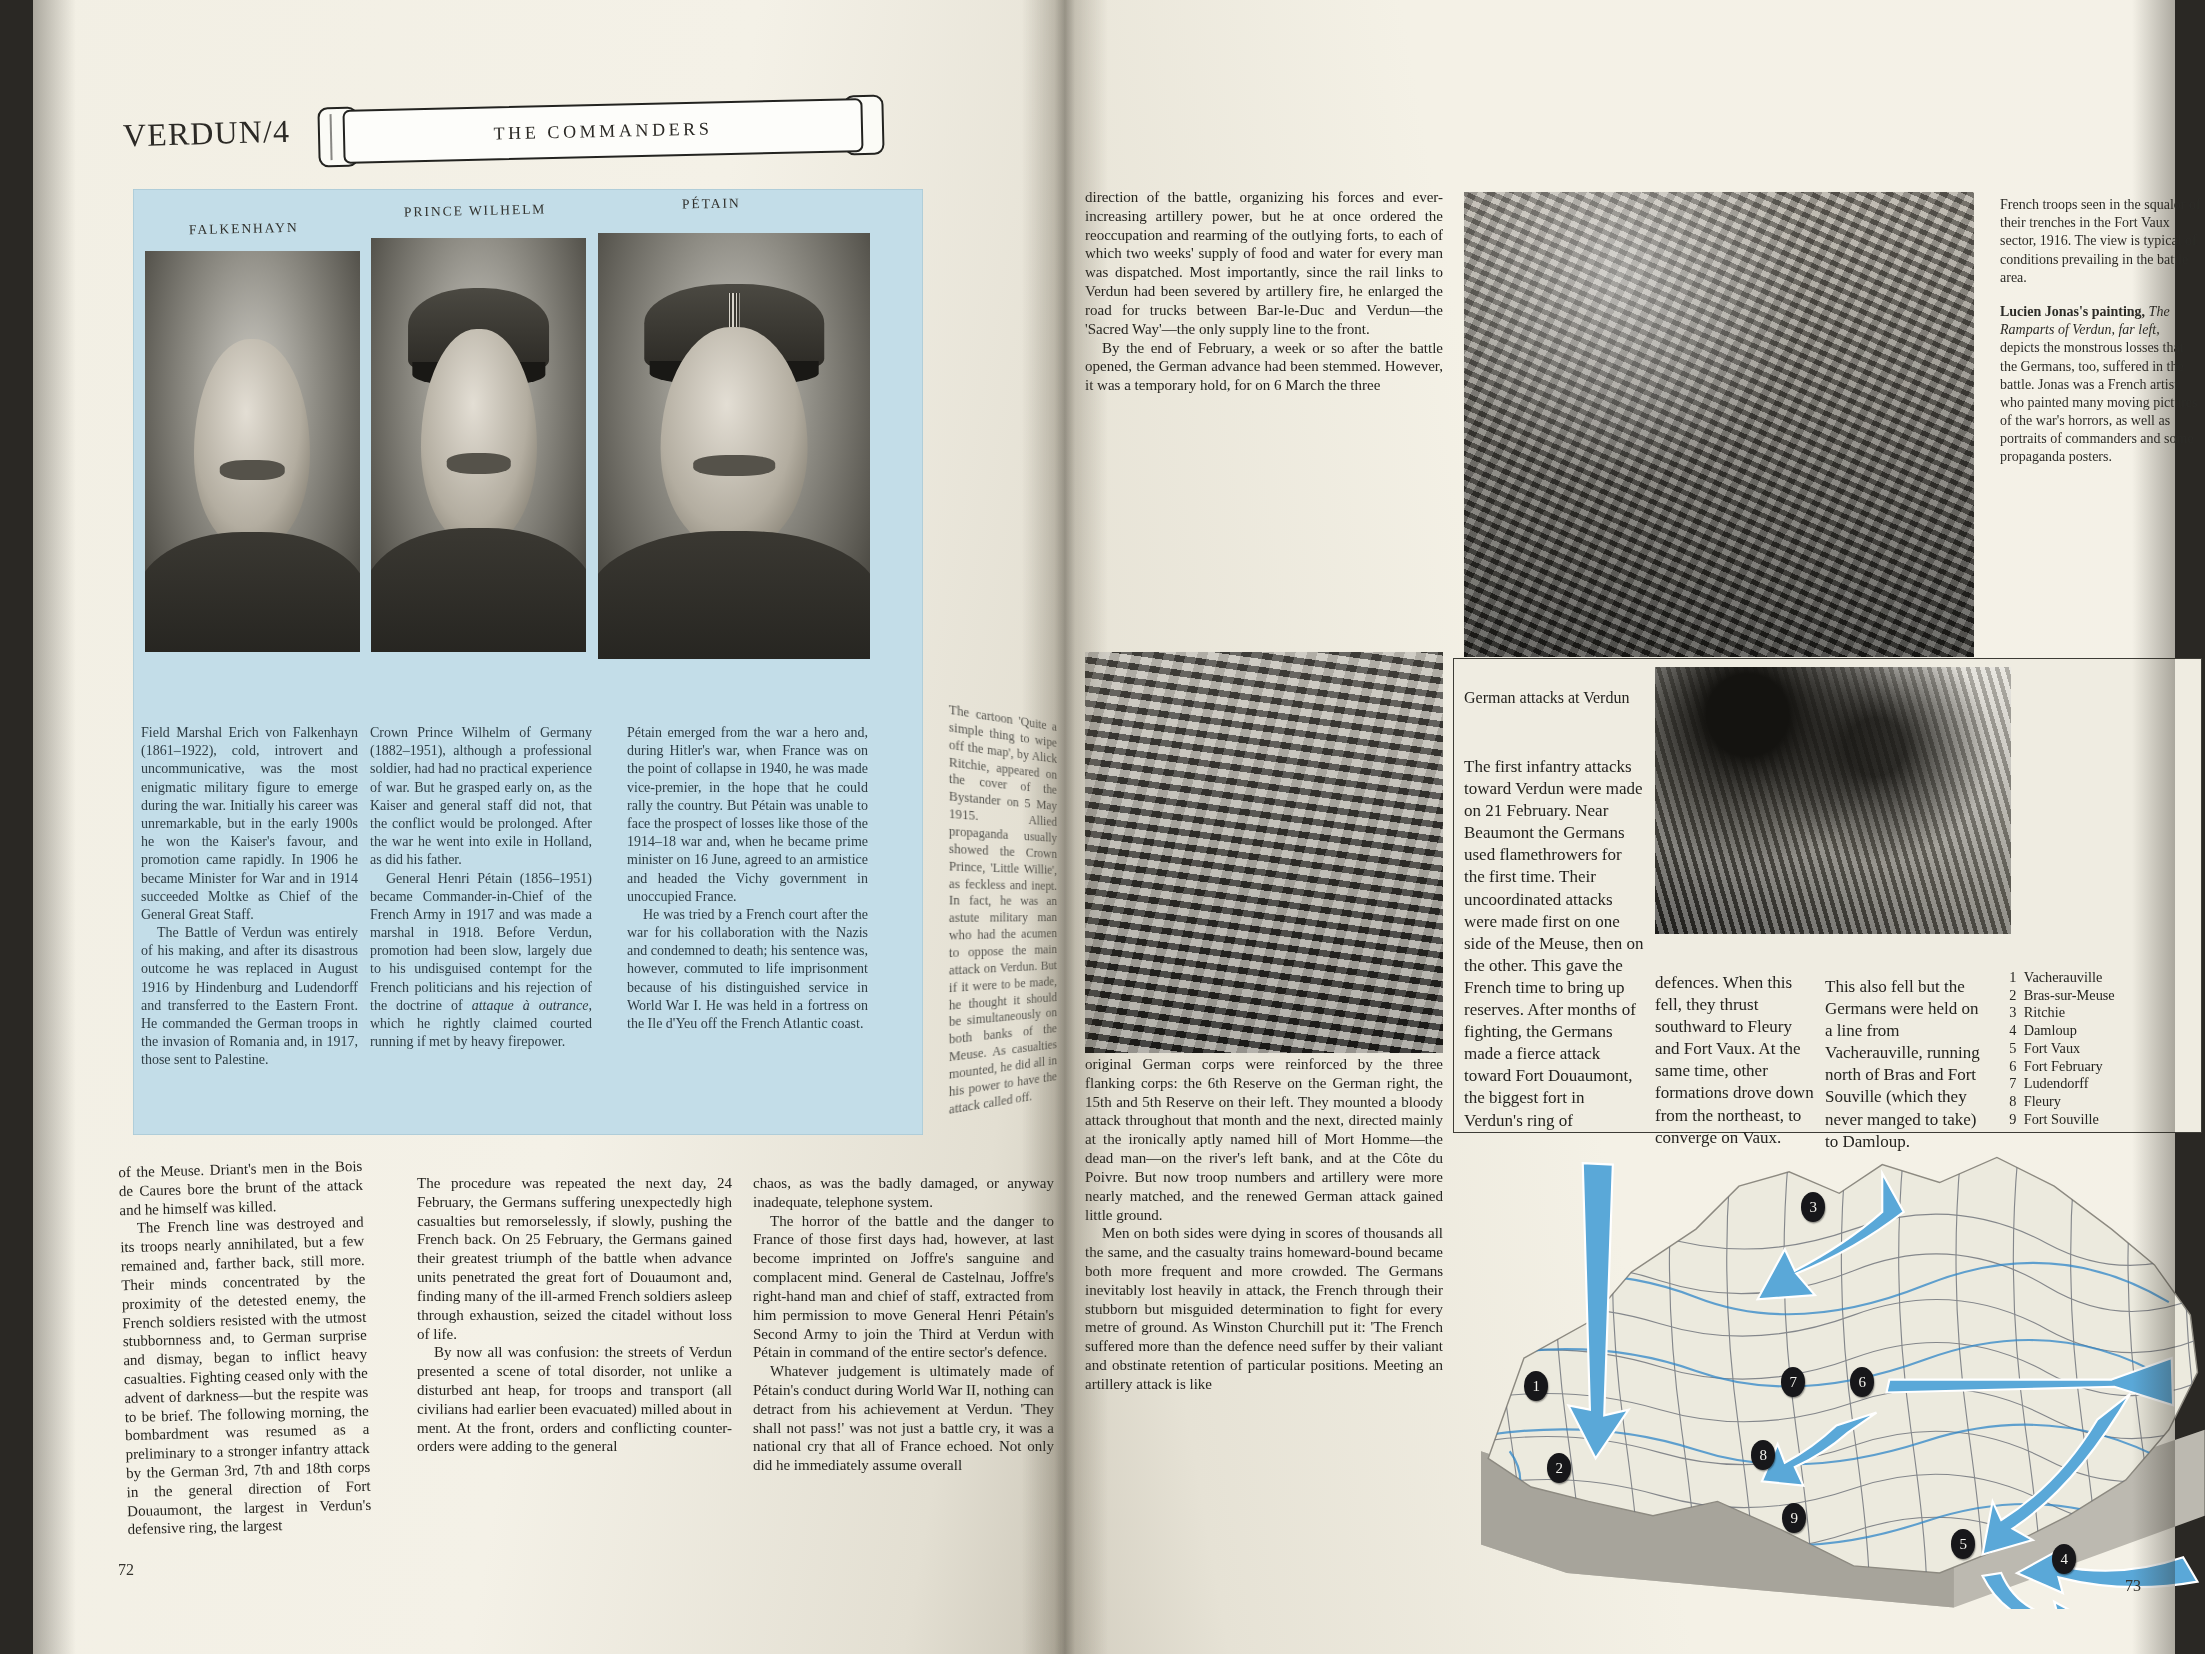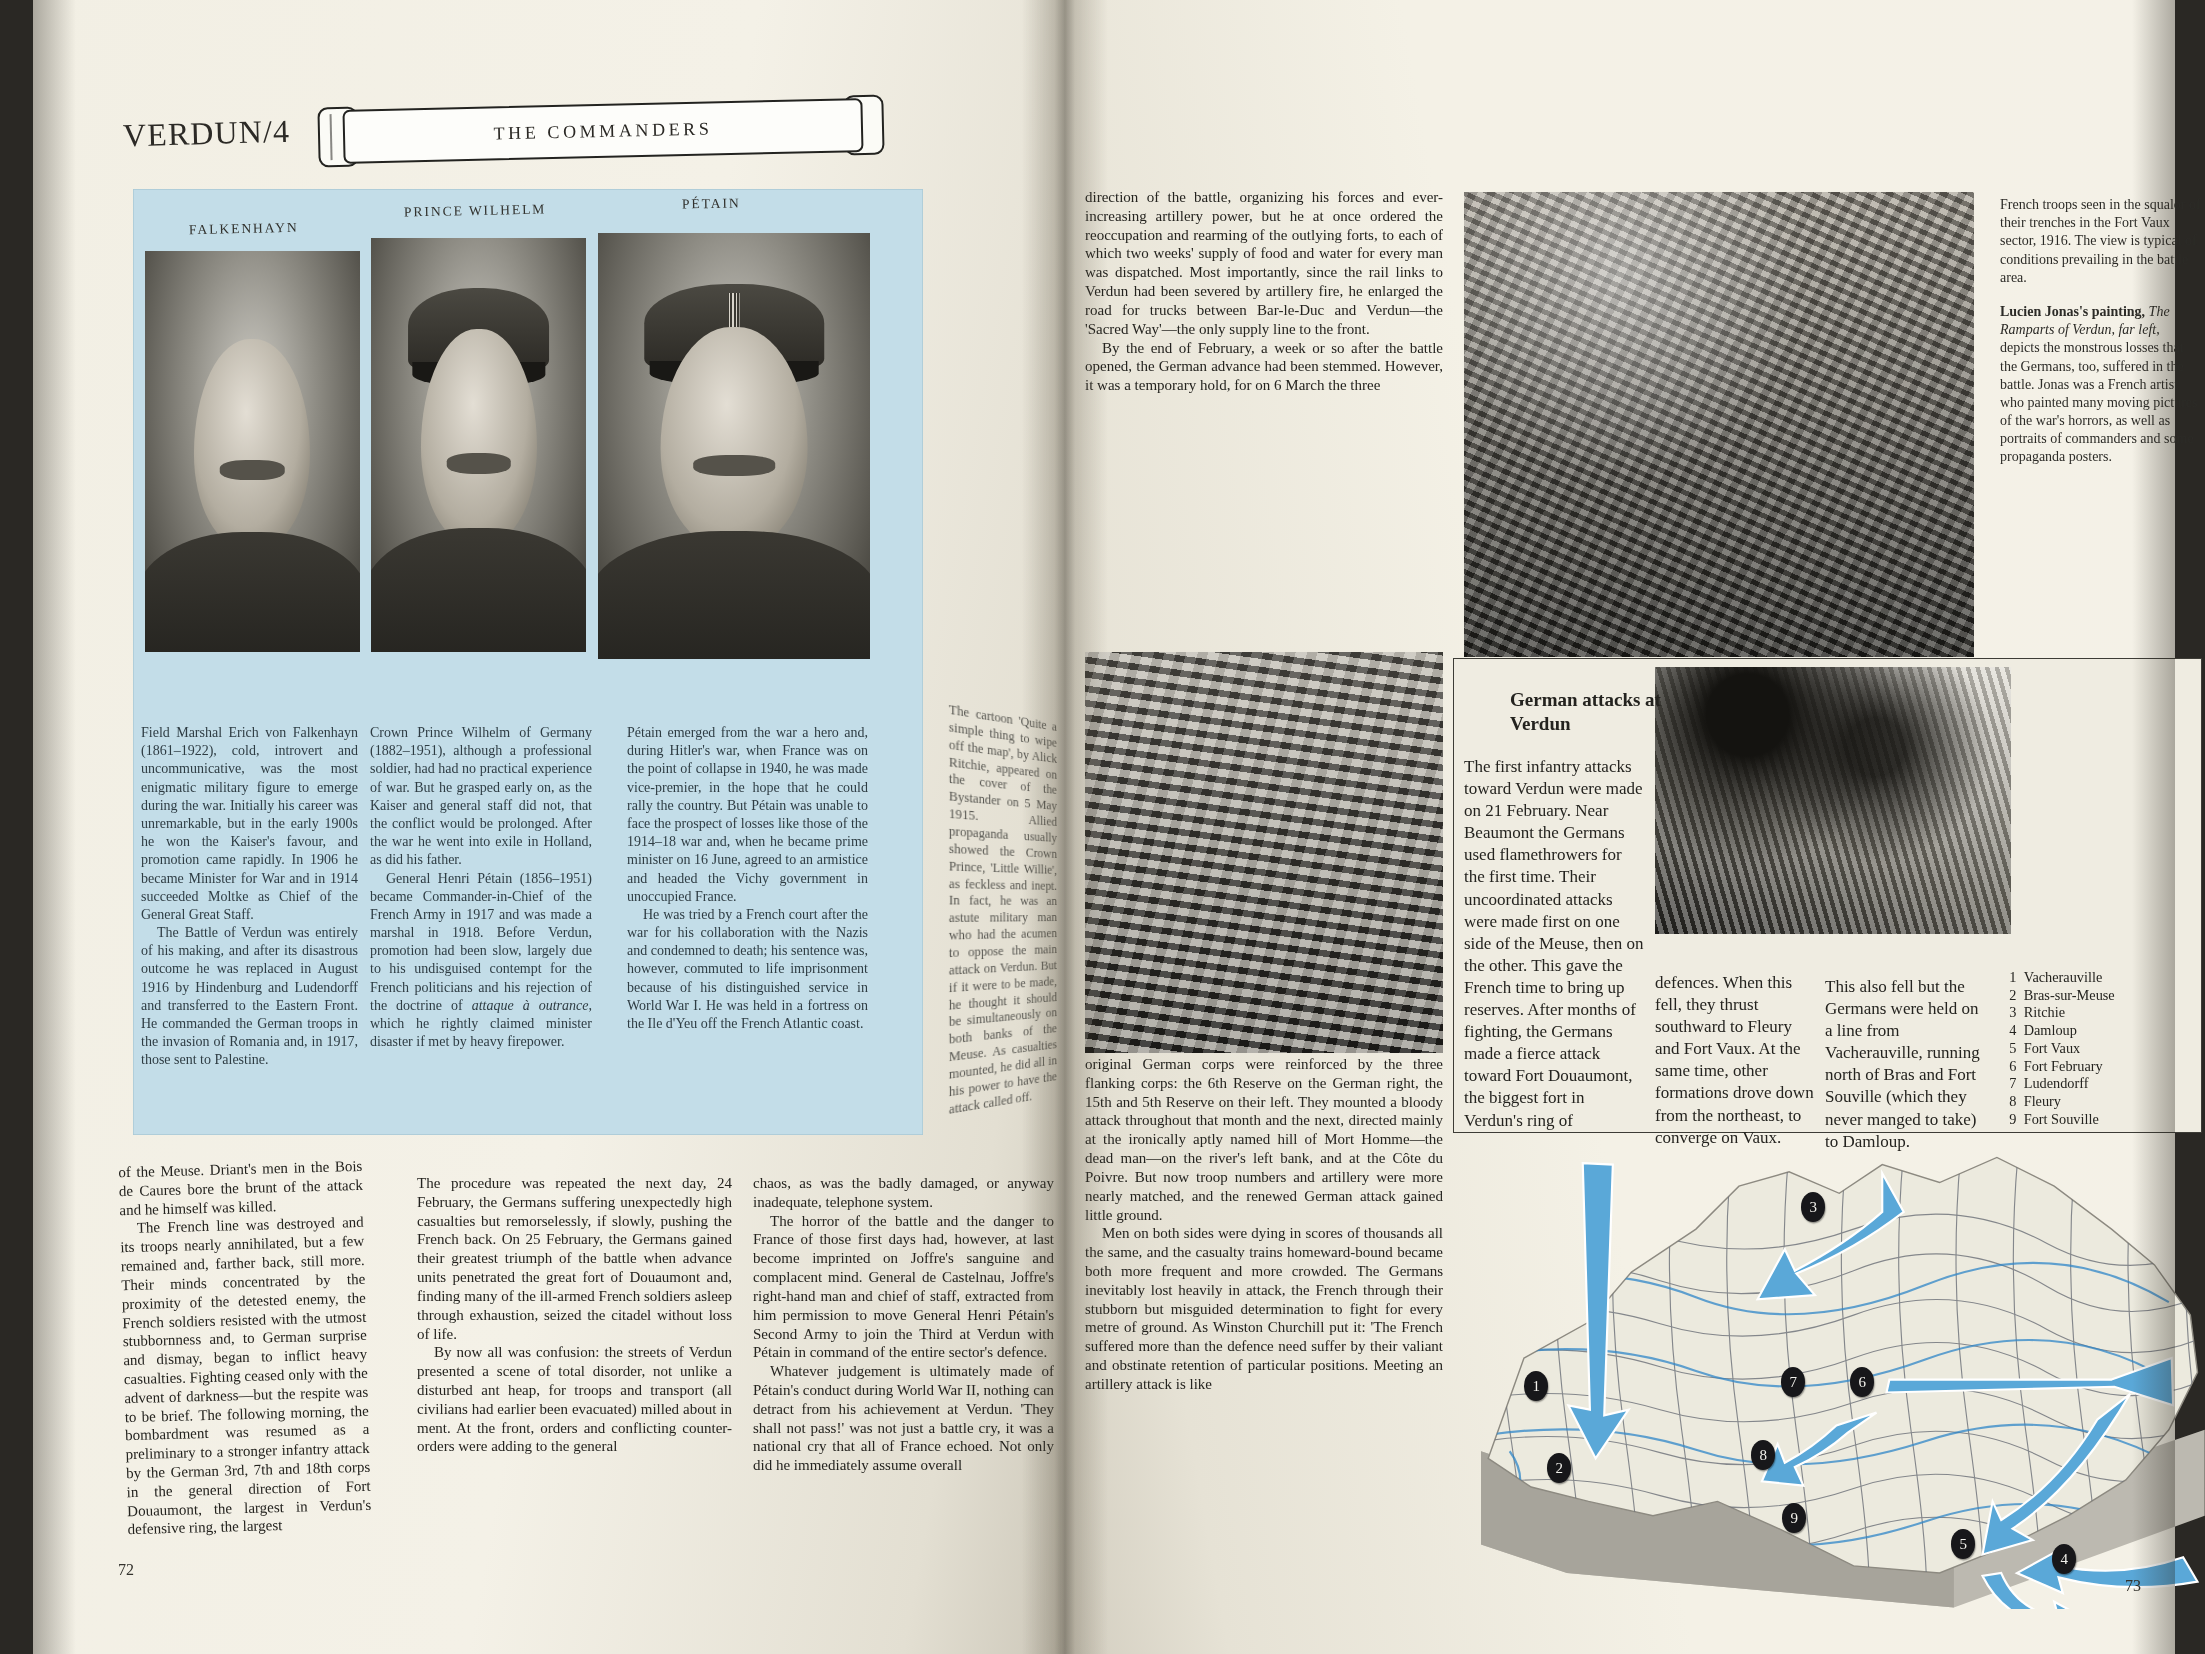--- a/index.html
+++ b/index.html
@@ -127,22 +127,22 @@
        repeating-linear-gradient(-74deg,rgba(0,0,0,.28) 0 10px,rgba(255,255,255,.28) 10px 21px),
        linear-gradient(180deg,#8f8b80,#3a3832);}
   .grit.smoke{background:
        radial-gradient(circle at 26% 18%,#141310 0 12%,rgba(20,19,16,0) 44%),
        radial-gradient(circle at 62% 30%,rgba(20,19,16,.85) 0 10%,rgba(20,19,16,0) 40%),
        repeating-linear-gradient(74deg,rgba(0,0,0,.22) 0 4.3px,rgba(255,255,255,.30) 4.3px 9.3px),
        linear-gradient(200deg,#e3e0d7,#6d6a60 60%,#242320);}
 
   .box-attacks{position:absolute;left:1420px;top:658px;width:747px;height:473px;
      border:1.4px solid #3d3c36;background:#efece1;}
-  .box-title{position:absolute;left:1431px;top:688px;width:179px;font-size:19px;
-     font-weight:bold;line-height:1.25;color:#24231f;margin-left:46px;}
+  .box-title{position:absolute;left:1431px;top:688px;width:179px;font-size:16px;
+     font-weight:normal;line-height:1.25;color:#24231f;}
   .box-col{position:absolute;font-size:17px;line-height:1.30;color:#24231f;}
   .bc1{left:1431px;top:756px;width:181px;}
   .bc2{left:1622px;top:972px;width:165px;}
   .bc3{left:1792px;top:976px;width:165px;}
   .legend{position:absolute;left:1972px;top:969px;width:186px;font-size:14.3px;
      line-height:1.24;color:#24231f;}
   .legend-row{display:flex;gap:7.2px;}
   .legend-row span.n{width:11.5px;text-align:right;}
 
   
@@ -209,21 +209,21 @@
         </div>
       </div>
 
       <div class="cap-col cap1">
         <p class="first"><span>Field Marshal Erich von Falkenhayn (1861–1922), cold, introvert and uncommunicative, was the most enigmatic military figure to emerge during the war. Initially his career was unremarkable, but in the early 1900s he won the Kaiser's favour, and promotion came rapidly. In 1906 he became Minister for War and in 1914 succeeded Moltke as Chief of the General Great Staff.</span></p>
         <p><span>The Battle of Verdun was entirely of his making, and after its disastrous outcome he was replaced in August 1916 by Hindenburg and Ludendorff and transferred to the Eastern Front. He commanded the German troops in the invasion of Romania and, in 1917, those sent to Palestine.</span></p>
       </div>
 
       <div class="cap-col cap2">
         <p class="first"><span>Crown Prince Wilhelm of Germany (1882–1951), although a professional soldier, had had no practical experience of war. But he grasped early on, as the Kaiser and general staff did not, that the conflict would be prolonged. After the war he went into exile in Holland, as did his father.</span></p>
-        <p><span>General Henri Pétain (1856–1951) became Commander-in-Chief of the French Army in 1917 and was made a marshal in 1918. Before Verdun, promotion had been slow, largely due to his undisguised contempt for the French politicians and his rejection of the doctrine of </span><i>attaque à outrance</i><span>, which he rightly claimed minister disaster if met by heavy firepower.</span></p>
+        <p><span>General Henri Pétain (1856–1951) became Commander-in-Chief of the French Army in 1917 and was made a marshal in 1918. Before Verdun, promotion had been slow, largely due to his undisguised contempt for the French politicians and his rejection of the doctrine of </span><i>attaque à outrance</i><span>, which he rightly claimed courted running if met by heavy firepower.</span></p>
       </div>
 
       <div class="cap-col cap3">
         <p class="first"><span>Pétain emerged from the war a hero and, during Hitler's war, when France was on the point of collapse in 1940, he was made vice-premier, in the hope that he could rally the country. But Pétain was unable to face the prospect of losses like those of the 1914–18 war and, when he became prime minister on 16 June, agreed to an armistice and headed the Vichy government in unoccupied France.</span></p>
         <p><span>He was tried by a French court after the war for his collaboration with the Nazis and condemned to death; his sentence was, however, commuted to life imprisonment because of his distinguished service in World War I. He was held in a fortress on the Ile d'Yeu off the French Atlantic coast.</span></p>
       </div>
 
       <div class="gut-col">The cartoon 'Quite a simple thing to wipe off the map', by Alick Ritchie, appeared on the cover of the Bystander on 5 May 1915. Allied propaganda usually showed the Crown Prince, 'Little Willie', as feckless and inept. In fact, he was an astute military man who had the acumen to oppose the main attack on Verdun. But if it were to be made, he thought it should be simultaneously on both banks of the Meuse. As casualties mounted, he did all in his power to have the attack called off.</div>
 
       <div class="body-col lb1">

